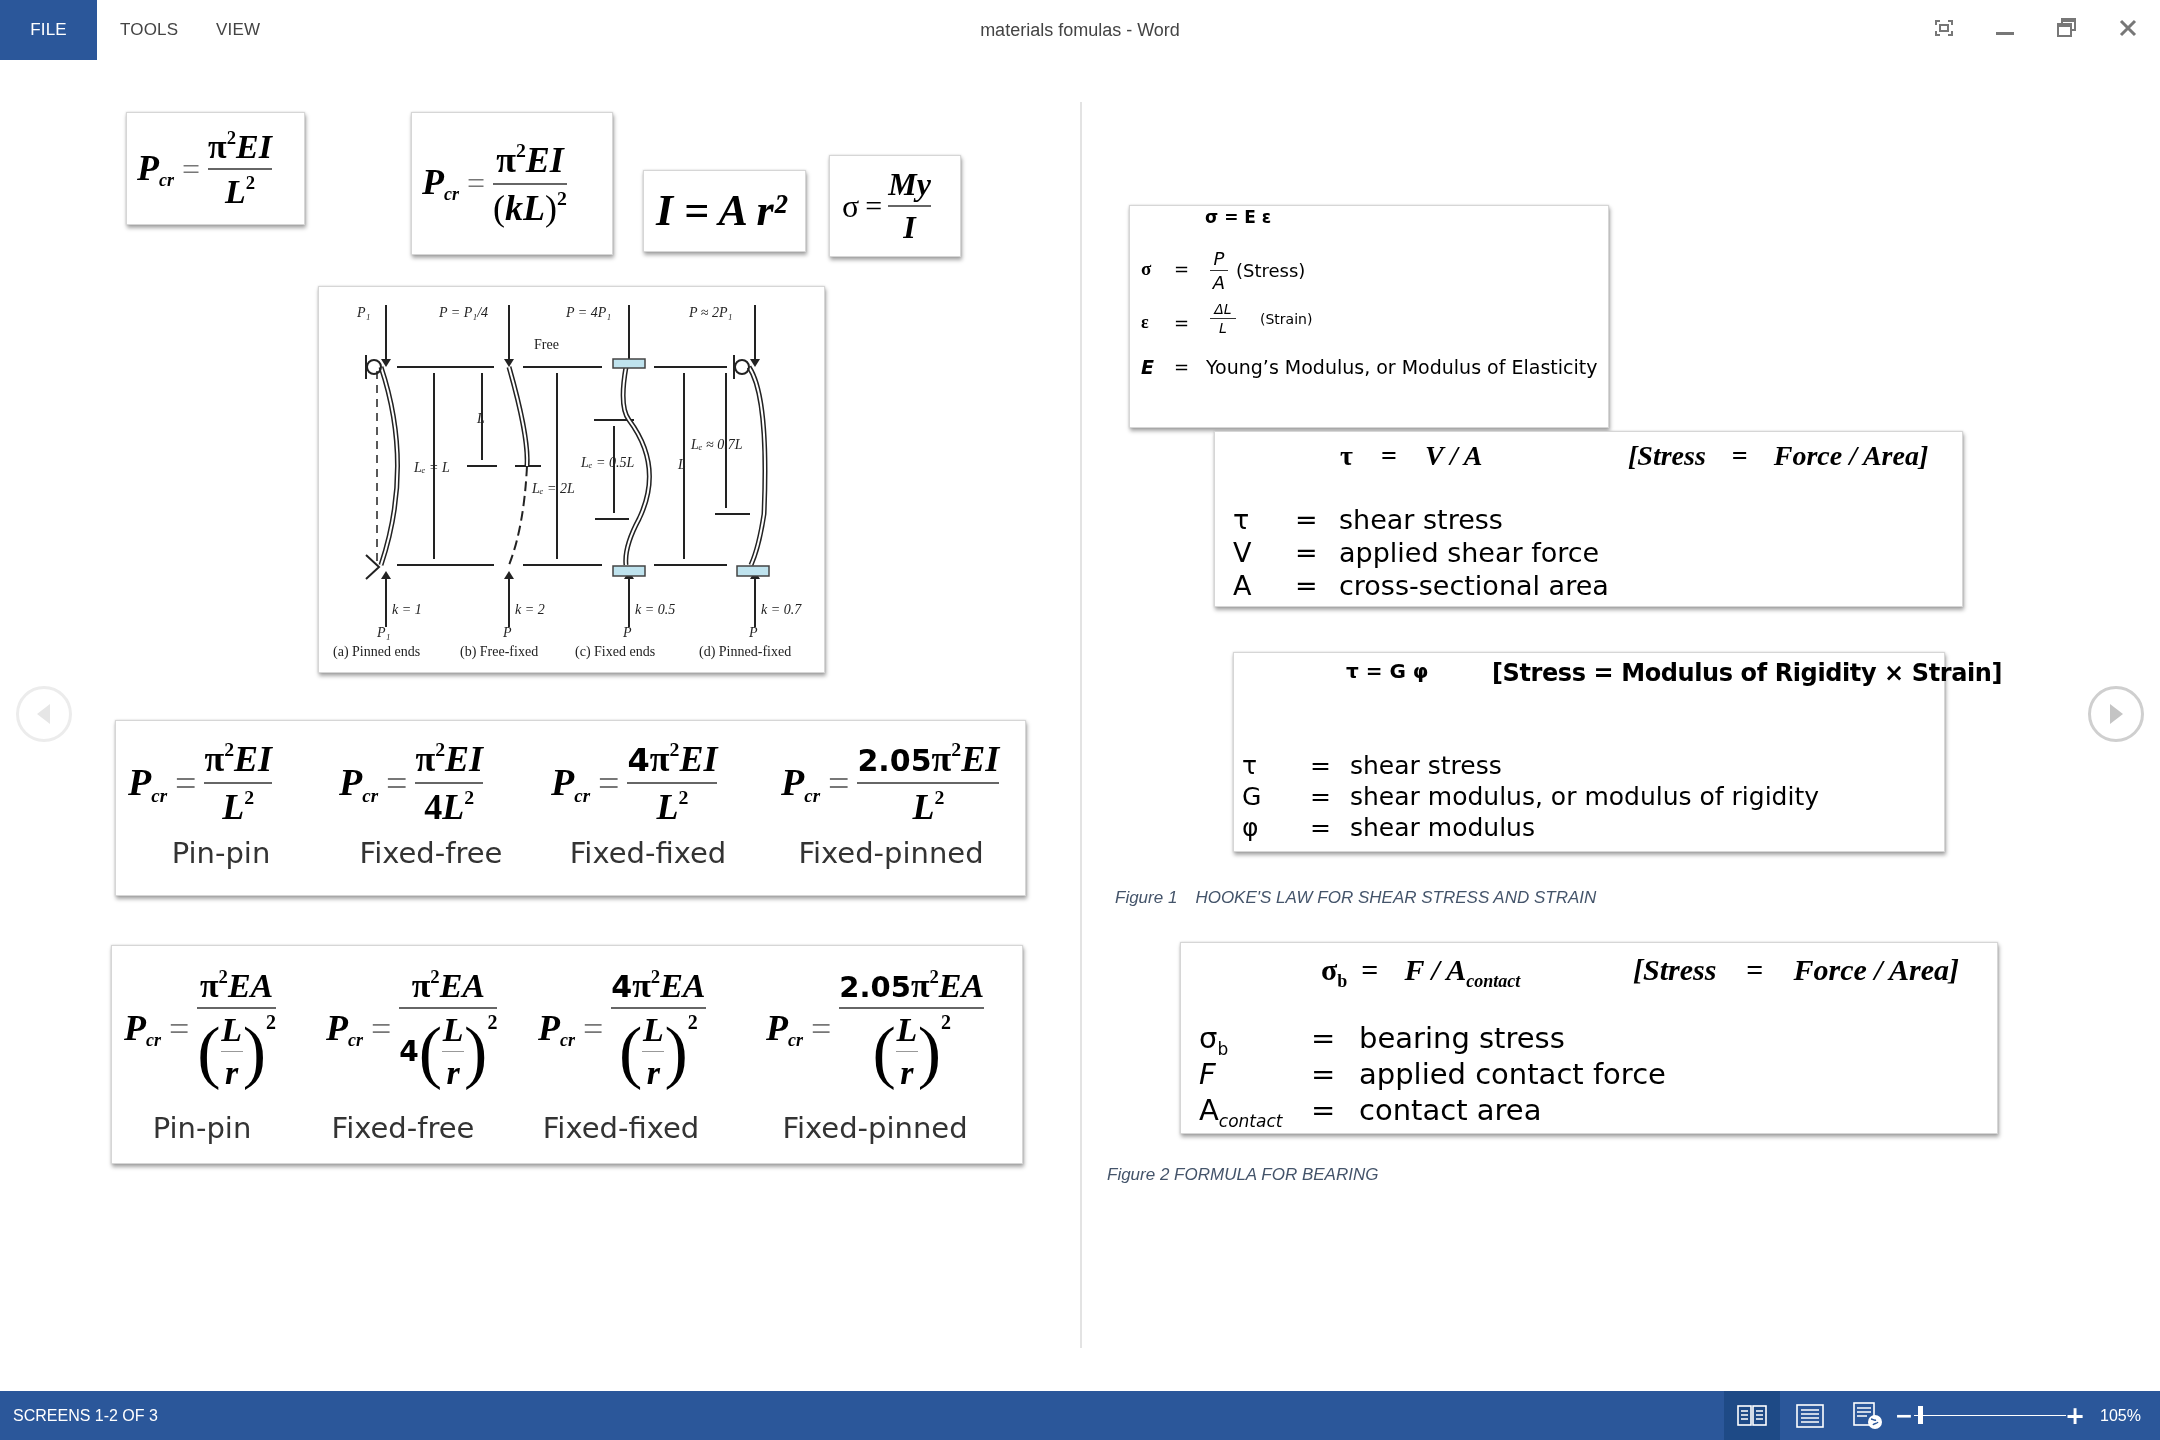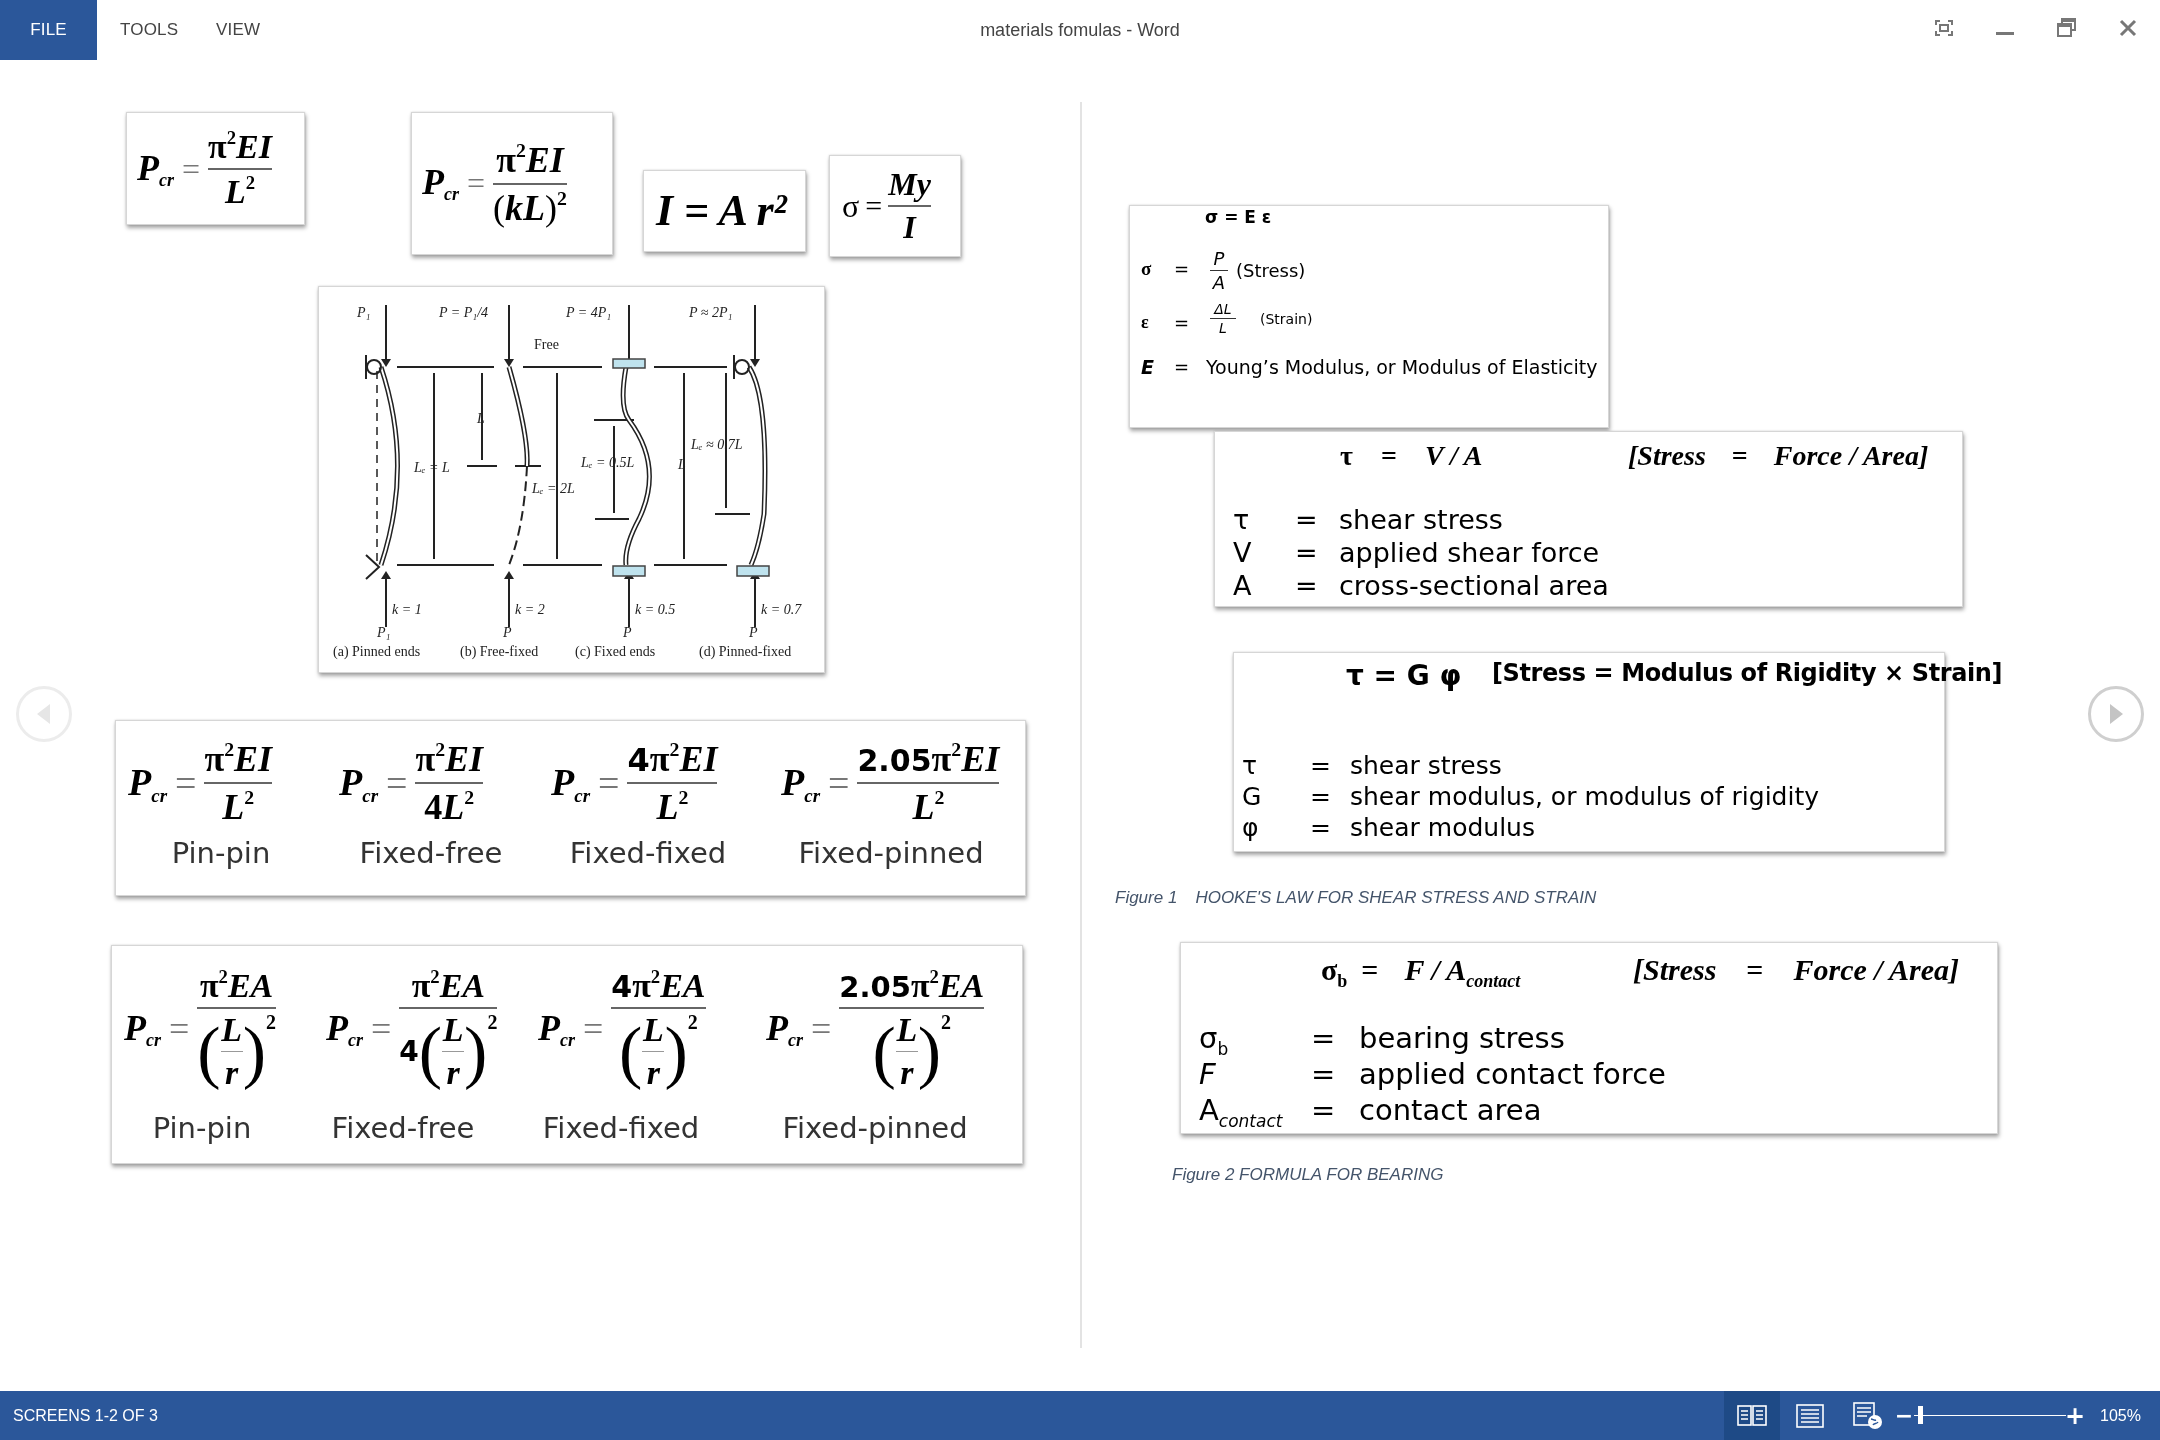--- a/index.html
+++ b/index.html
@@ -431,21 +431,21 @@
         <span>applied shear force</span>
     </div>
     <div class="def-row sans" style="left:18px; top:138px; font-size:27px;">
       <span style="width:62px">A</span>
         <span style="width:44px">=</span>
         <span>cross-sectional area</span>
     </div>
   </div>
 
   <div class="fbox" style="left:1233px; top:652px; width:712px; height:200px;">
-    <div style="position:absolute; left:112px; top:6px; font-size:28px; font-weight:bold; white-space:nowrap;" class="sans">τ = G φ</div>
+    <div style="position:absolute; left:112px; top:6px; font-size:20px; font-weight:bold; white-space:nowrap;" class="sans">τ = G φ</div>
     <div style="position:absolute; left:258px; top:6px; font-size:24px; font-weight:bold; white-space:nowrap; letter-spacing:-0.4px;" class="sans">[Stress = Modulus of Rigidity × Strain]</div>
     <div class="def-row sans" style="left:8px; top:98px; font-size:25px;">
       <span style="width:68px">τ</span>
         <span style="width:40px">=</span>
         <span>shear stress</span>
     </div>
     <div class="def-row sans" style="left:8px; top:129px; font-size:25px;">
       <span style="width:68px">G</span>
         <span style="width:40px">=</span>
         <span>shear modulus, or modulus of rigidity</span>
@@ -482,21 +482,21 @@
         <span style="width:48px">=</span>
         <span>applied contact force</span>
     </div>
     <div class="def-row sans" style="left:18px; top:150px; font-size:29px; align-items:baseline;">
       <span style="width:112px"><span>A</span><sub style="font-size:17px; font-style:italic">contact</sub></span>
         <span style="width:48px">=</span>
         <span>contact area</span>
     </div>
   </div>
 
-  <div class="caption" style="left:1172px; top:1165px;">Figure 2 FORMULA FOR BEARING</div>
+  <div class="caption" style="left:1107px; top:1165px;">Figure 2 FORMULA FOR BEARING</div>
 </div>
 
 <div class="statusbar">
   <div class="status-text">SCREENS 1-2 OF 3</div>
 
   <div class="sb-btn active" style="left:1724px; width:56px;">
     <svg width="30" height="24" viewBox="0 0 30 24">
       <rect x="1" y="2" width="13" height="19" fill="none" stroke="#fff" stroke-width="1.6"></rect>
       <rect x="16" y="2" width="13" height="19" fill="none" stroke="#fff" stroke-width="1.6"></rect>
       <path d="M4 7h7M4 11h7M4 15h7M19 7h7M19 11h7M19 15h7" stroke="#fff" stroke-width="1.3"></path>

